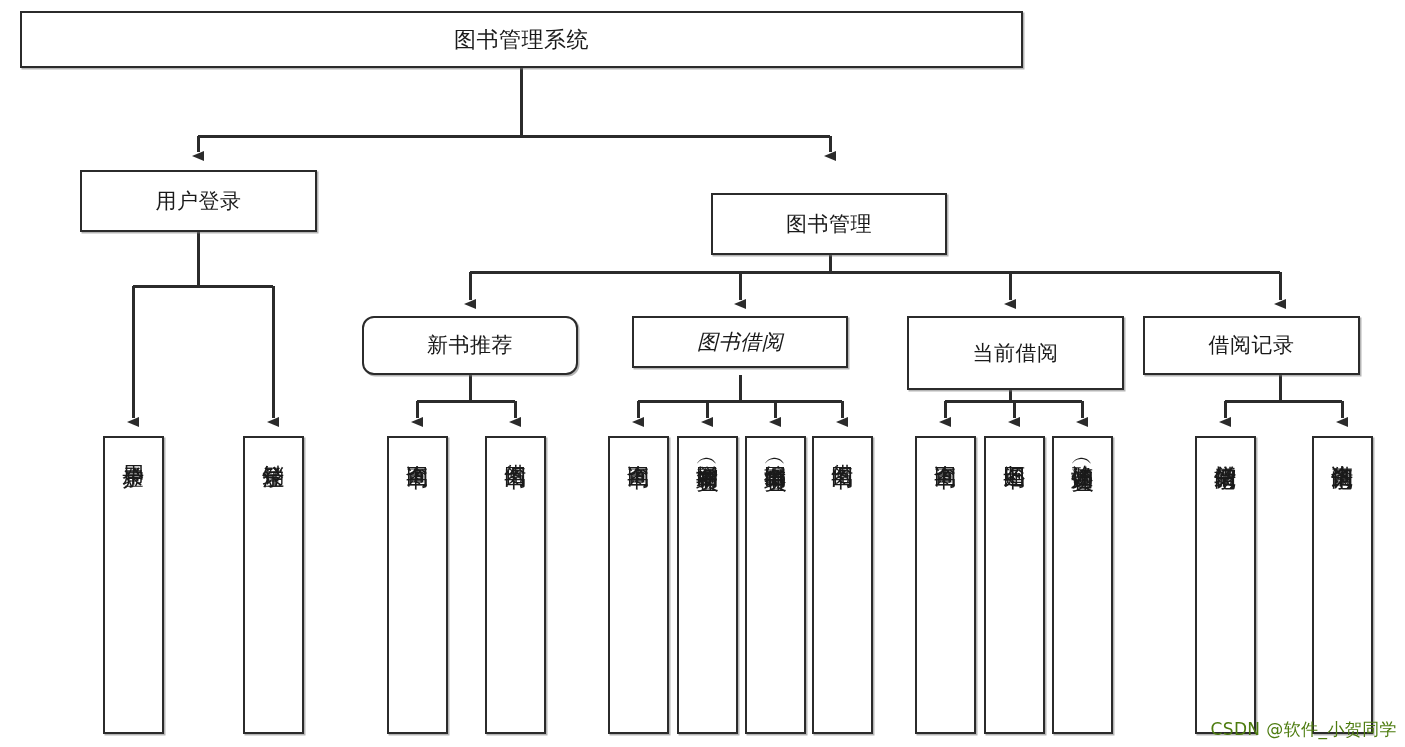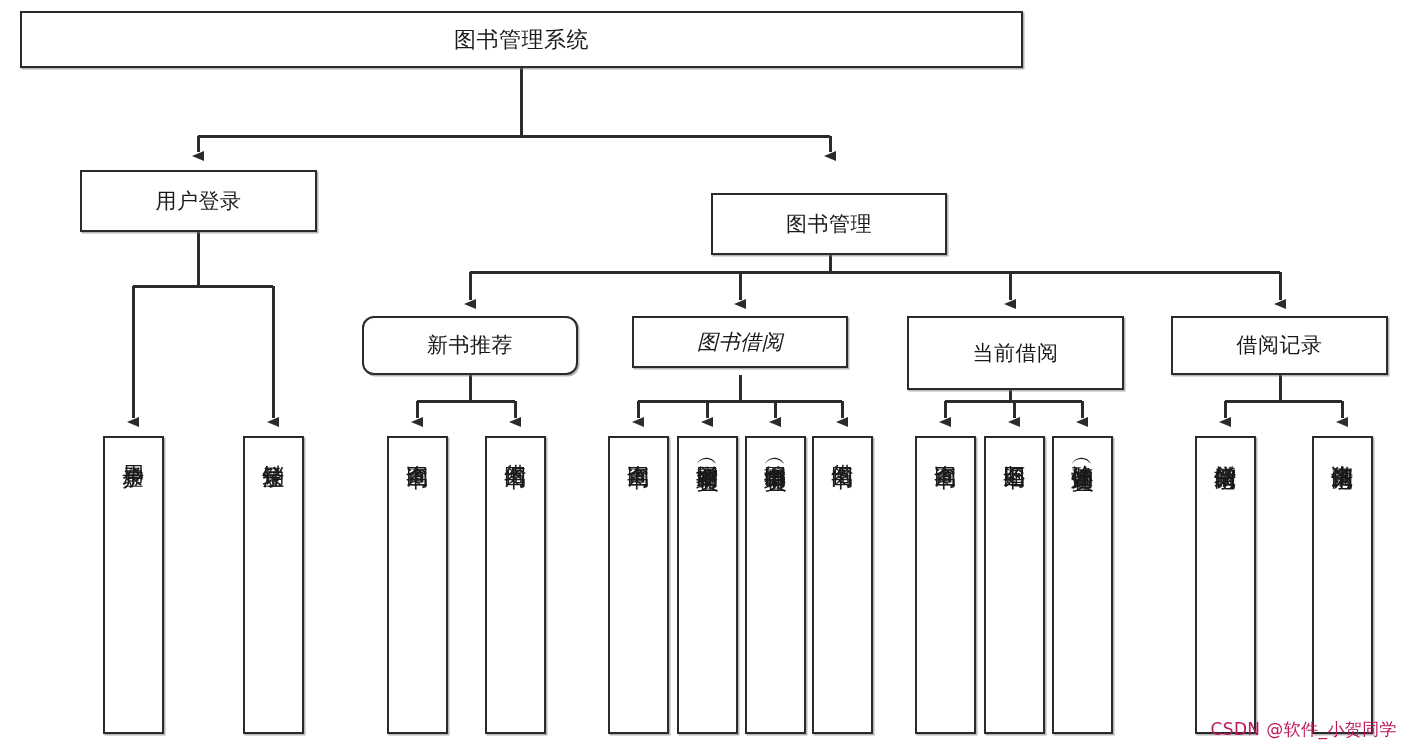--- a/index.html
+++ b/index.html
@@ -59,21 +59,21 @@
     text-orientation: upright;
     font-size: 22px;
     line-height: 1.06;
     letter-spacing: 1px;
     white-space: normal;
   }
   .watermark {
     position: absolute;
     right: 8px;
     bottom: 6px;
-    color: #be185d;
+    color: #4d7c0f;
     font-size: 17px;
     letter-spacing: 0.4px;
     white-space: nowrap;
     pointer-events: none;
   }
 </style>
 </head>
 <body>
 
 <div id="diagram-root">
@@ -141,21 +141,21 @@
       </div>
       <div class="node-box level-3" style="left: 362px; top: 316px; width: 216px; height: 59px; border-radius: 12px;">
         <span class="node-label">新书推荐</span>
       </div>
       <div class="node-box level-3" style="left: 632px; top: 316px; width: 216px; height: 52px; font-style: italic;">
         <span class="node-label">图书借阅</span>
       </div>
       <div class="node-box level-3" style="left: 871px; top: 316px; width: 217px; height: 74px; margin-left: 36px;">
         <span class="node-label">当前借阅</span>
       </div>
-      <div class="node-box level-3" style="left: 1171px; top: 316px; width: 217px; height: 59px;">
+      <div class="node-box level-3" style="left: 1143px; top: 316px; width: 217px; height: 59px;">
         <span class="node-label">借阅记录</span>
       </div>
       <div class="node-box level-4 leaf" style="left: 103px; top: 436px; width: 61px; height: 298px;">
         <span class="node-label">用户登录</span>
       </div>
       <div class="node-box level-4 leaf" style="left: 243px; top: 436px; width: 61px; height: 298px;">
         <span class="node-label">注销登录</span>
       </div>
       <div class="node-box level-4 leaf" style="left: 387px; top: 436px; width: 61px; height: 298px;">
         <span class="node-label">查询图书</span>

